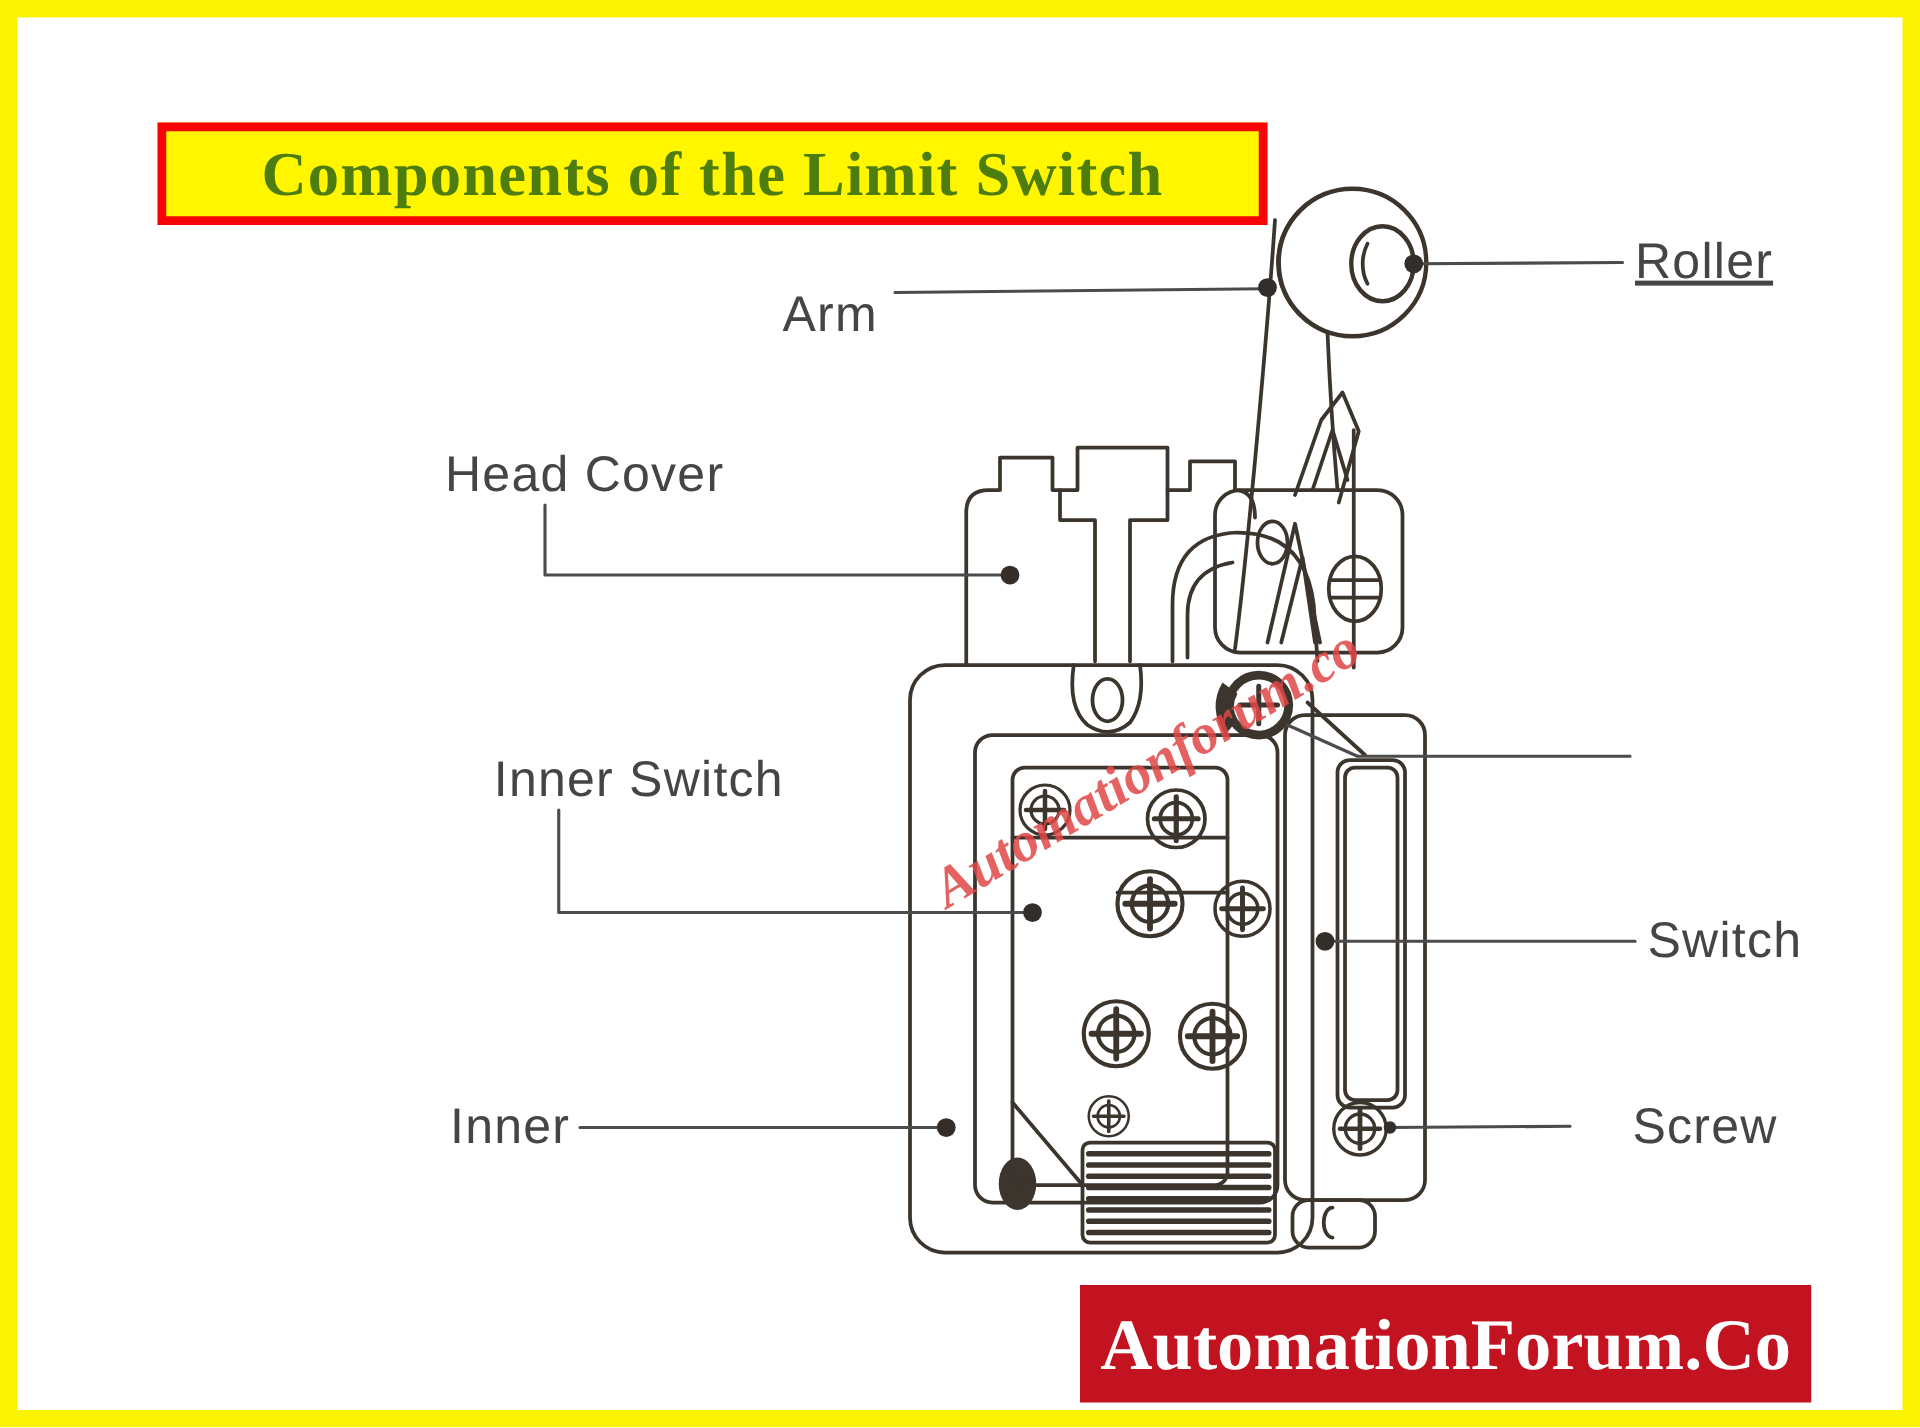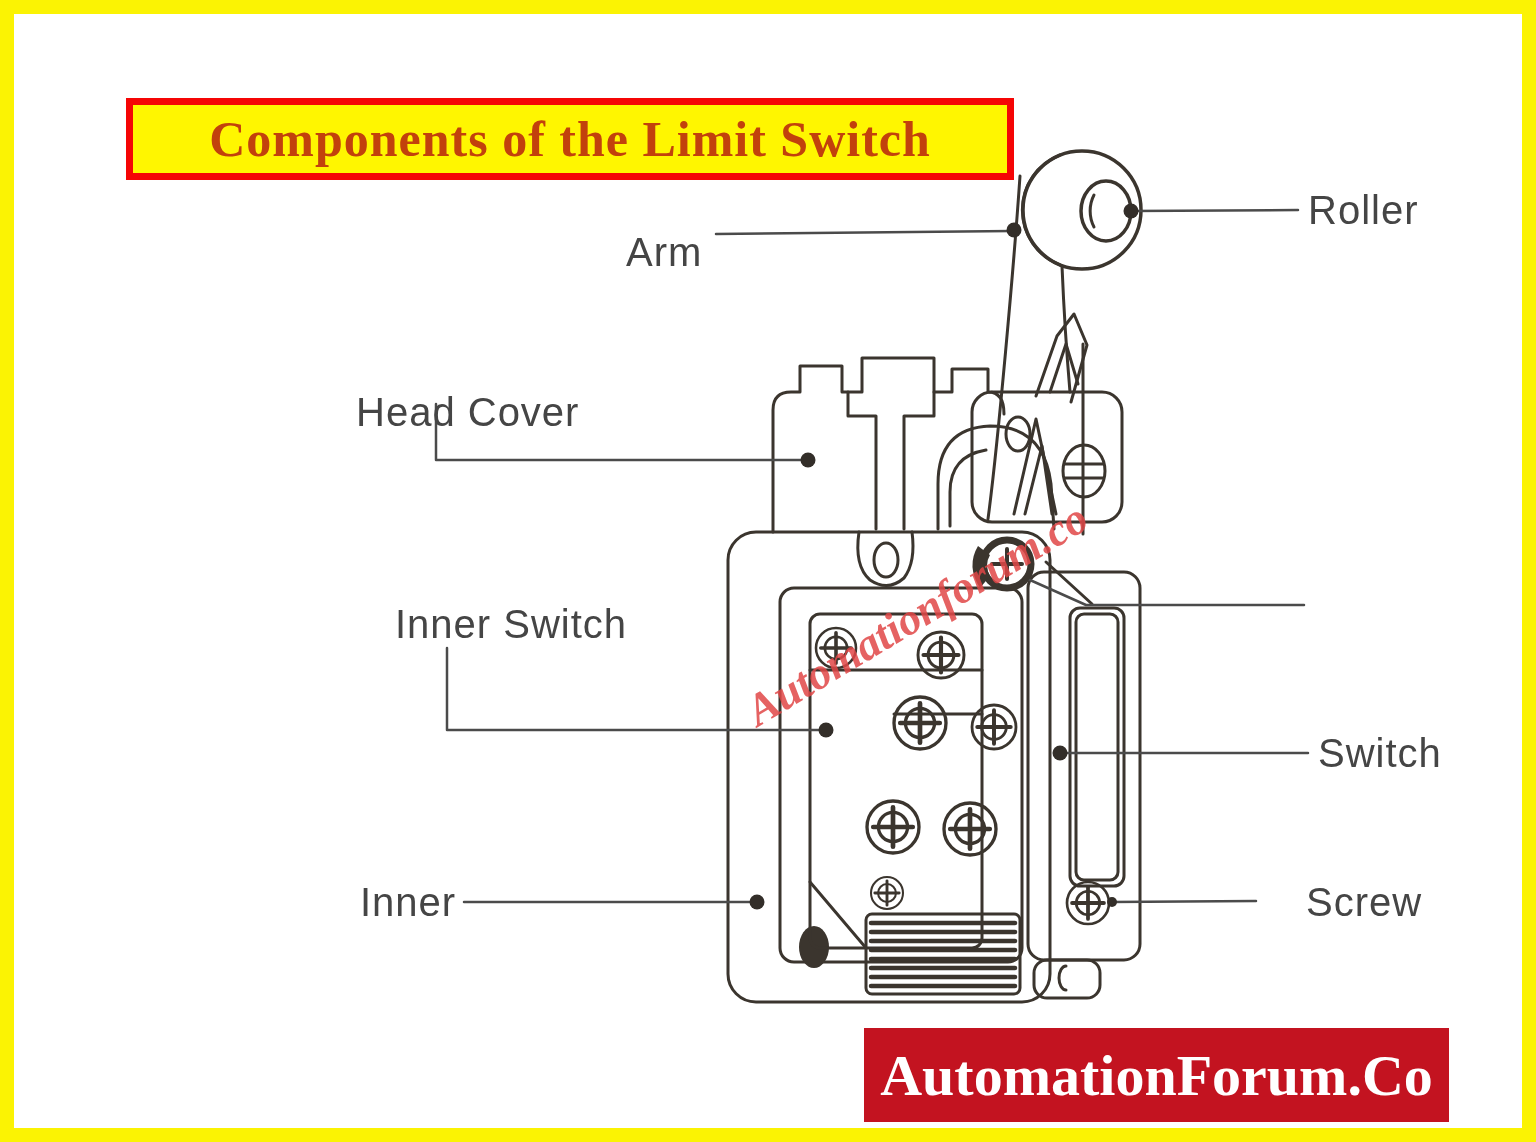--- a/index.html
+++ b/index.html
@@ -17,21 +17,21 @@
     left:112px;top:84px;width:888px;height:82px;
     background:#FFF600;
     border:7px solid #F50505;
     box-sizing:border-box;
     display:flex;align-items:center;justify-content:center;
   }
   .title-text{
     font-family:"Liberation Serif", serif;
     font-weight:700;
     font-size:50px;
-    color:#c2410c;
+    color:#4d7c0f;
     letter-spacing:1px;
     white-space:nowrap;
   }
   .drawing-svg{position:absolute;left:0;top:0;width:1536px;height:1142px;}
   .part-label{
     position:absolute;
     transform:translateY(-50%);
     font-size:40px;
     color:#454545;
     letter-spacing:1px;
@@ -203,22 +203,22 @@
         <path d="M -19 0 L 19 0 M 0 -19 L 0 19" stroke-width="4.5"></path>
       </g>
     </defs>
   </svg>
 
   <div class="title-box">
     <div class="title-text">Components of the Limit Switch</div>
   </div>
 
   <div class="part-label" style="left:612px;top:238px;">Arm</div>
-  <div class="part-label" style="left:1294px;top:196px;">Roller</div>
-  <div class="part-label" style="left:342px;top:366px;margin-top:32px;">Head Cover</div>
+  <div class="part-label" style="left:1294px;top:196px;text-decoration:underline;">Roller</div>
+  <div class="part-label" style="left:342px;top:366px;">Head Cover</div>
   <div class="part-label" style="left:346px;top:610px;margin-left:35px;">Inner Switch</div>
   <div class="part-label" style="left:1304px;top:739px;">Switch</div>
   <div class="part-label" style="left:346px;top:888px;">Inner</div>
   <div class="part-label" style="left:1258px;top:888px;margin-left:34px;">Screw</div>
 
   <div class="watermark">Automationforum.co</div>
 
   <div class="logo-box">
     <div class="logo-text">AutomationForum.Co</div>
   </div>

